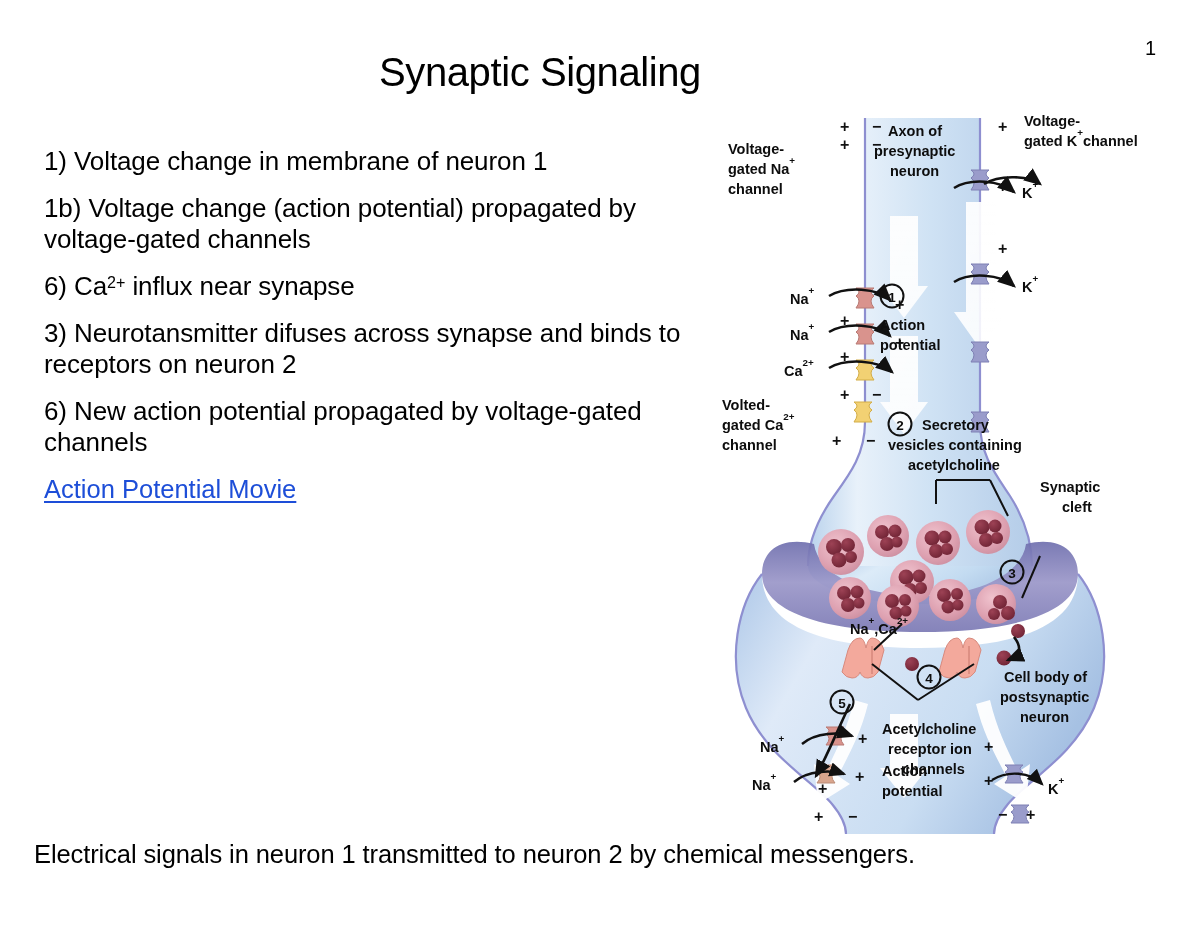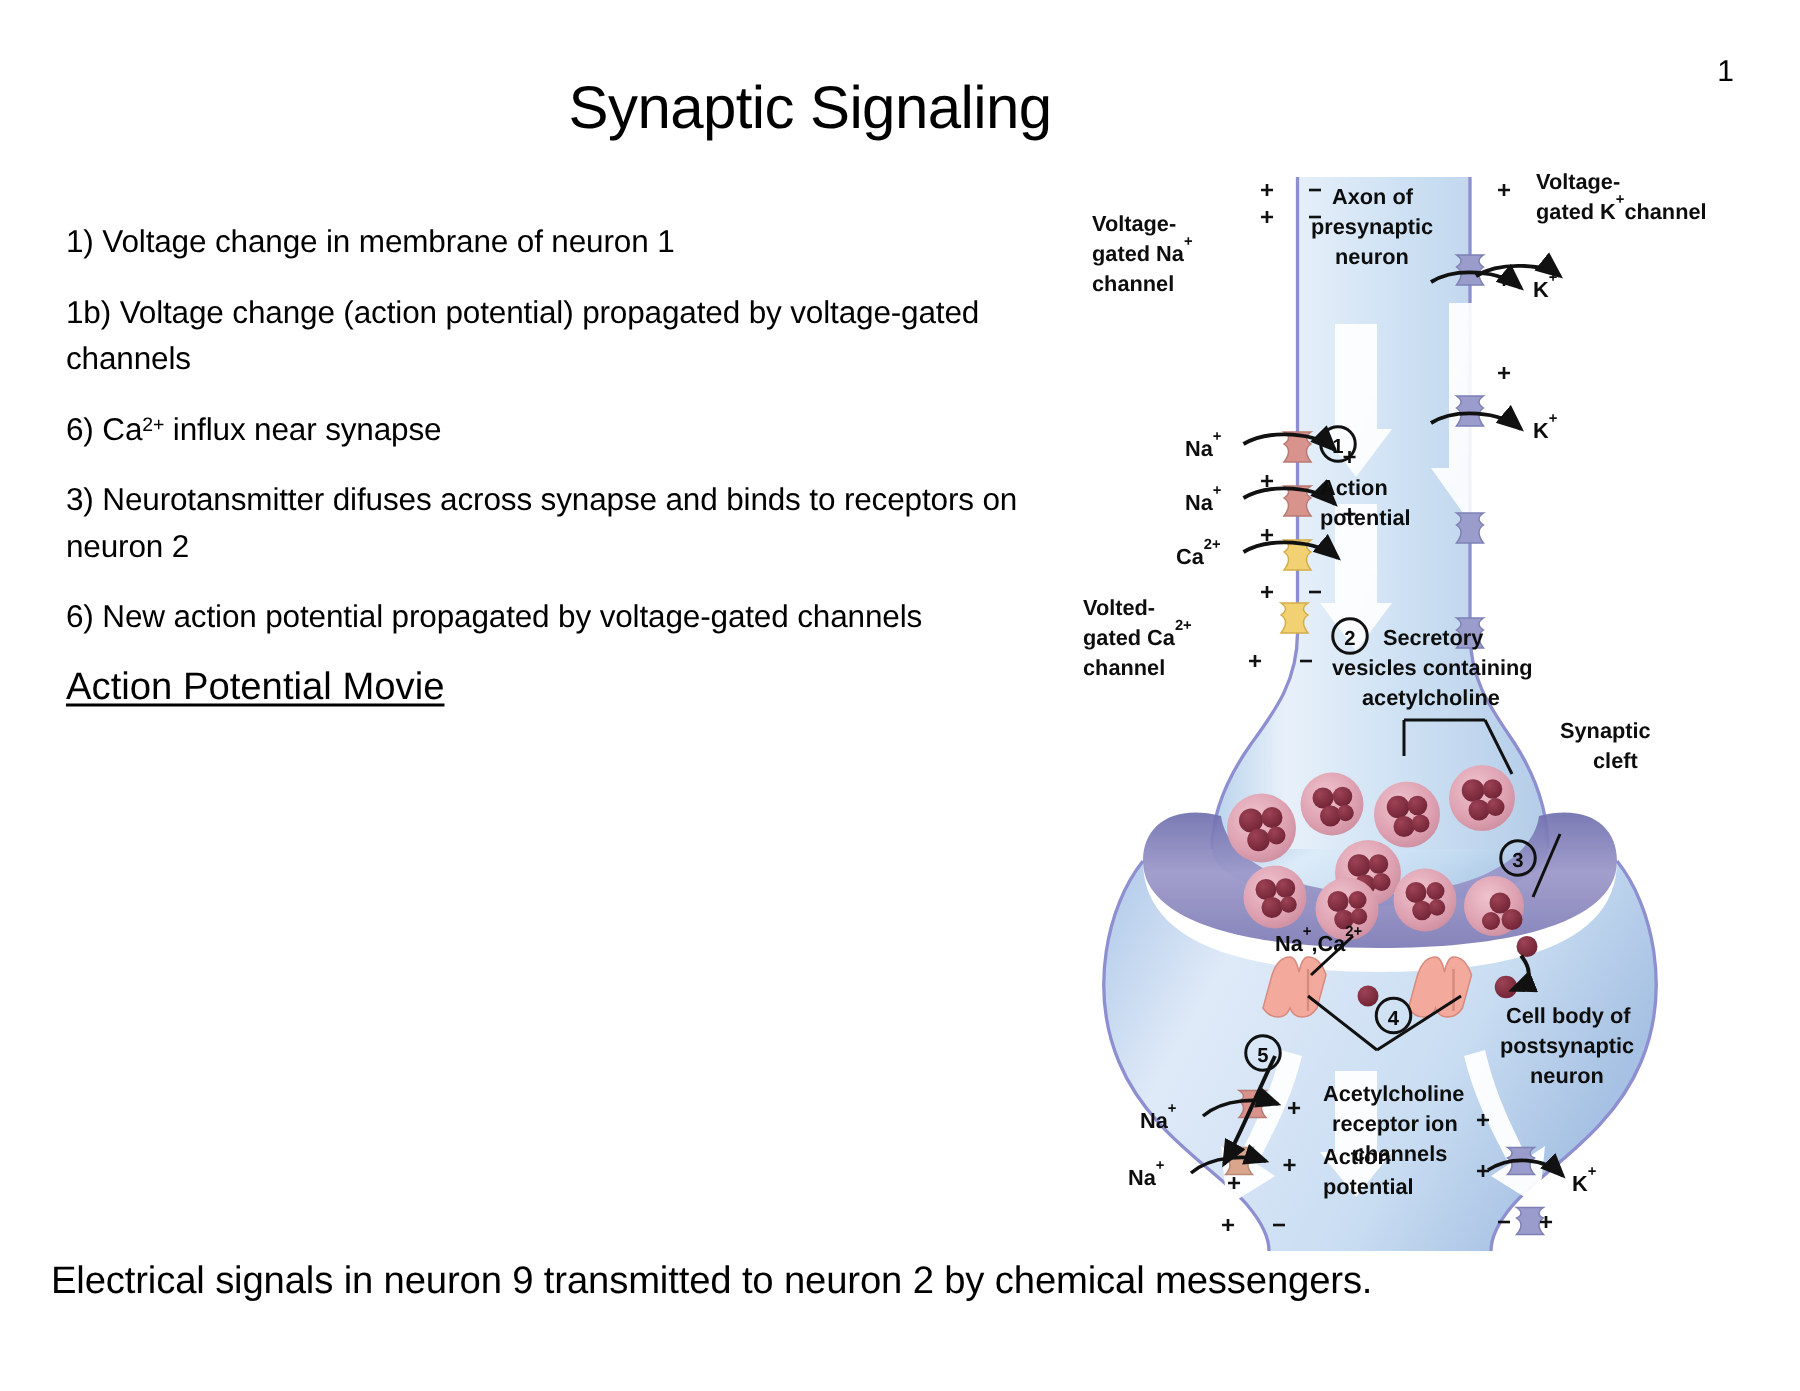--- a/index.html
+++ b/index.html
@@ -46,35 +46,35 @@
   }
 
   
   #bullets {
     position: absolute;
     left: 44px;
     top: 146px;
     width: 650px;
   }
   .bullet {
-    font-size: 21px;
+    font-size: 26px;
     line-height: 31px;
     margin-bottom: 16px;
     letter-spacing: -0.1px;
   }
   .bullet sup {
     font-size: 0.62em;
     vertical-align: 0.42em;
     line-height: 0;
   }
   #movie-link {
     display: inline-block;
     font-size: 25.5px;
     line-height: 31px;
-    color: #000000;
+    color: #1d4ed8;
     text-decoration: underline;
     text-underline-offset: 3px;
     cursor: pointer;
   }
 
   
   #caption {
     position: absolute;
     left: 34px;
     top: 840px;
@@ -113,21 +113,21 @@
 
   <div id="bullets">
     <div class="bullet">1) Voltage change in membrane of neuron 1</div>
     <div class="bullet">1b) Voltage change (action potential) propagated by voltage-gated channels</div>
     <div class="bullet"><span>6) Ca</span><sup>2+</sup><span> influx near synapse</span></div>
     <div class="bullet">3) Neurotansmitter difuses across synapse and binds to receptors on neuron 2</div>
     <div class="bullet">6) New action potential propagated by voltage-gated channels</div>
     <a id="movie-link" href="#">Action Potential Movie</a>
   </div>
 
-  <div id="caption">Electrical signals in neuron 9 transmitted to neuron 2 by chemical messengers.</div>
+  <div id="caption">Electrical signals in neuron 1 transmitted to neuron 2 by chemical messengers.</div>
 
   <div id="diagram">
   <svg width="478" height="730" viewBox="0 0 478 730" xmlns="http://www.w3.org/2000/svg">
     <defs>
       <linearGradient id="axonGrad" x1="0" y1="0" x2="1" y2="0">
         <stop offset="0%" stop-color="#b9d2ec"></stop>
         <stop offset="22%" stop-color="#e8f1fa"></stop>
         <stop offset="55%" stop-color="#cfe2f4"></stop>
         <stop offset="100%" stop-color="#b4cce8"></stop>
       </linearGradient>

